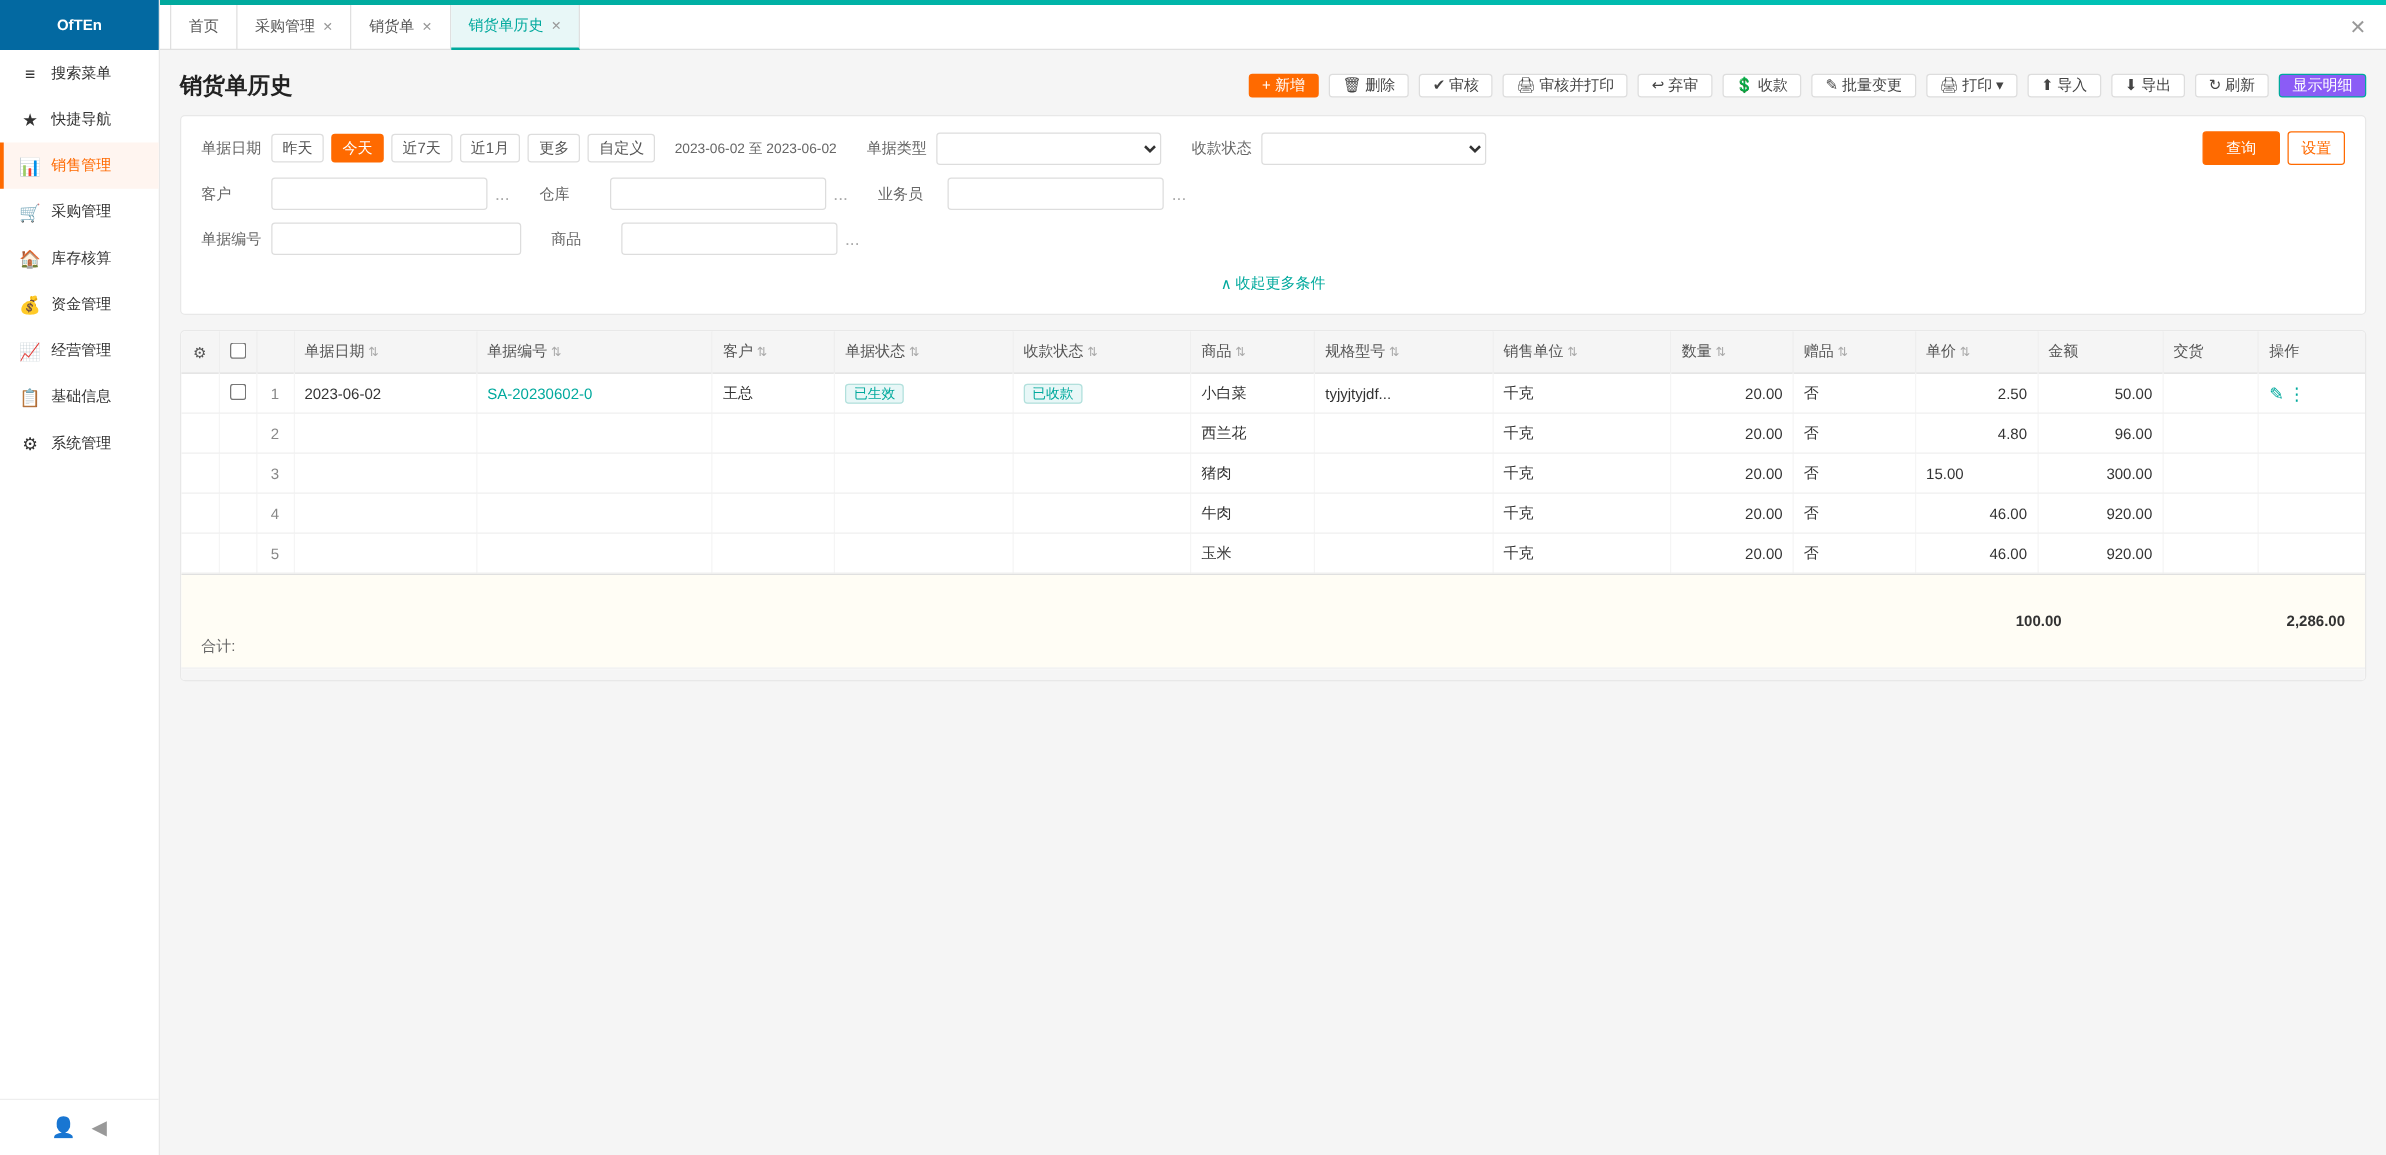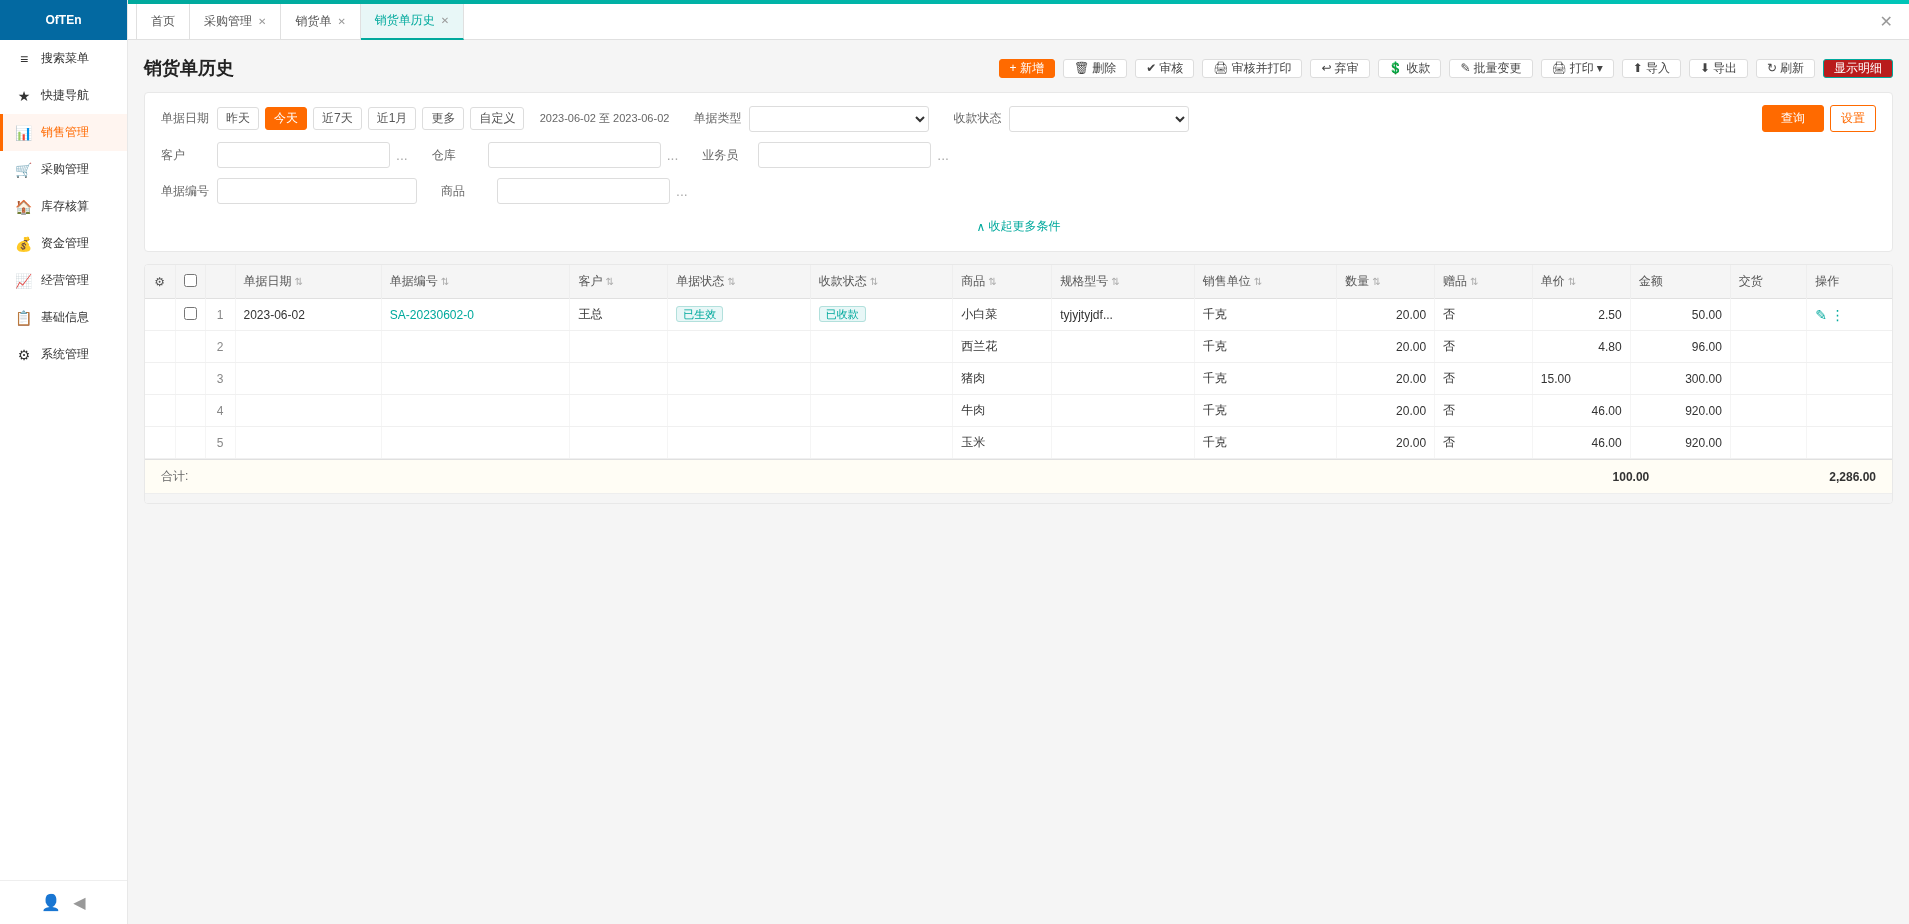--- a/index.html
+++ b/index.html
@@ -112,21 +112,21 @@
       gap: 3px;
       padding: 0 10px;
       border: 1px solid #ddd;
       border-radius: 3px;
       background: #fff;
       cursor: pointer;
       color: #444;
       white-space: nowrap;
     }
     .btn.btn-primary { background: #ff6a00; color: #fff; border-color: #ff6a00; }
-    .btn.btn-teal { background: #b91c1c; color: #fff; border-color: #00a99d; }
+    .btn.btn-teal { background: #8b5cf6; color: #fff; border-color: #00a99d; }
     .btn.btn-orange-outline { color: #ff6a00; border-color: #ff6a00; }
 
     
     .filter-panel {
       background: #fff;
       border: 1px solid #e8e8e8;
       border-radius: 4px;
       padding: 12px 16px;
       margin-bottom: 12px;
     }
@@ -227,21 +227,21 @@
     .action-icon { color: #00a99d; cursor: pointer; font-size: 14px; }
 
     
     .table-footer {
       background: #fffdf5;
       border-top: 1px solid #e0e0e0;
       padding: 8px 16px;
       display: flex;
       align-items: center;
     }
-    .total-label { color: #666; margin-right: 12px; }
+    .total-label { color: #666; margin-right: 12px; margin-top: 41px; }
     .total-qty { color: #333; font-weight: bold; margin-right: 60px; }
     .total-amount { color: #333; font-weight: bold; }
 
     
     .pagination-bar {
       display: flex;
       align-items: center;
       justify-content: flex-end;
       gap: 8px;
       padding: 8px 16px;

